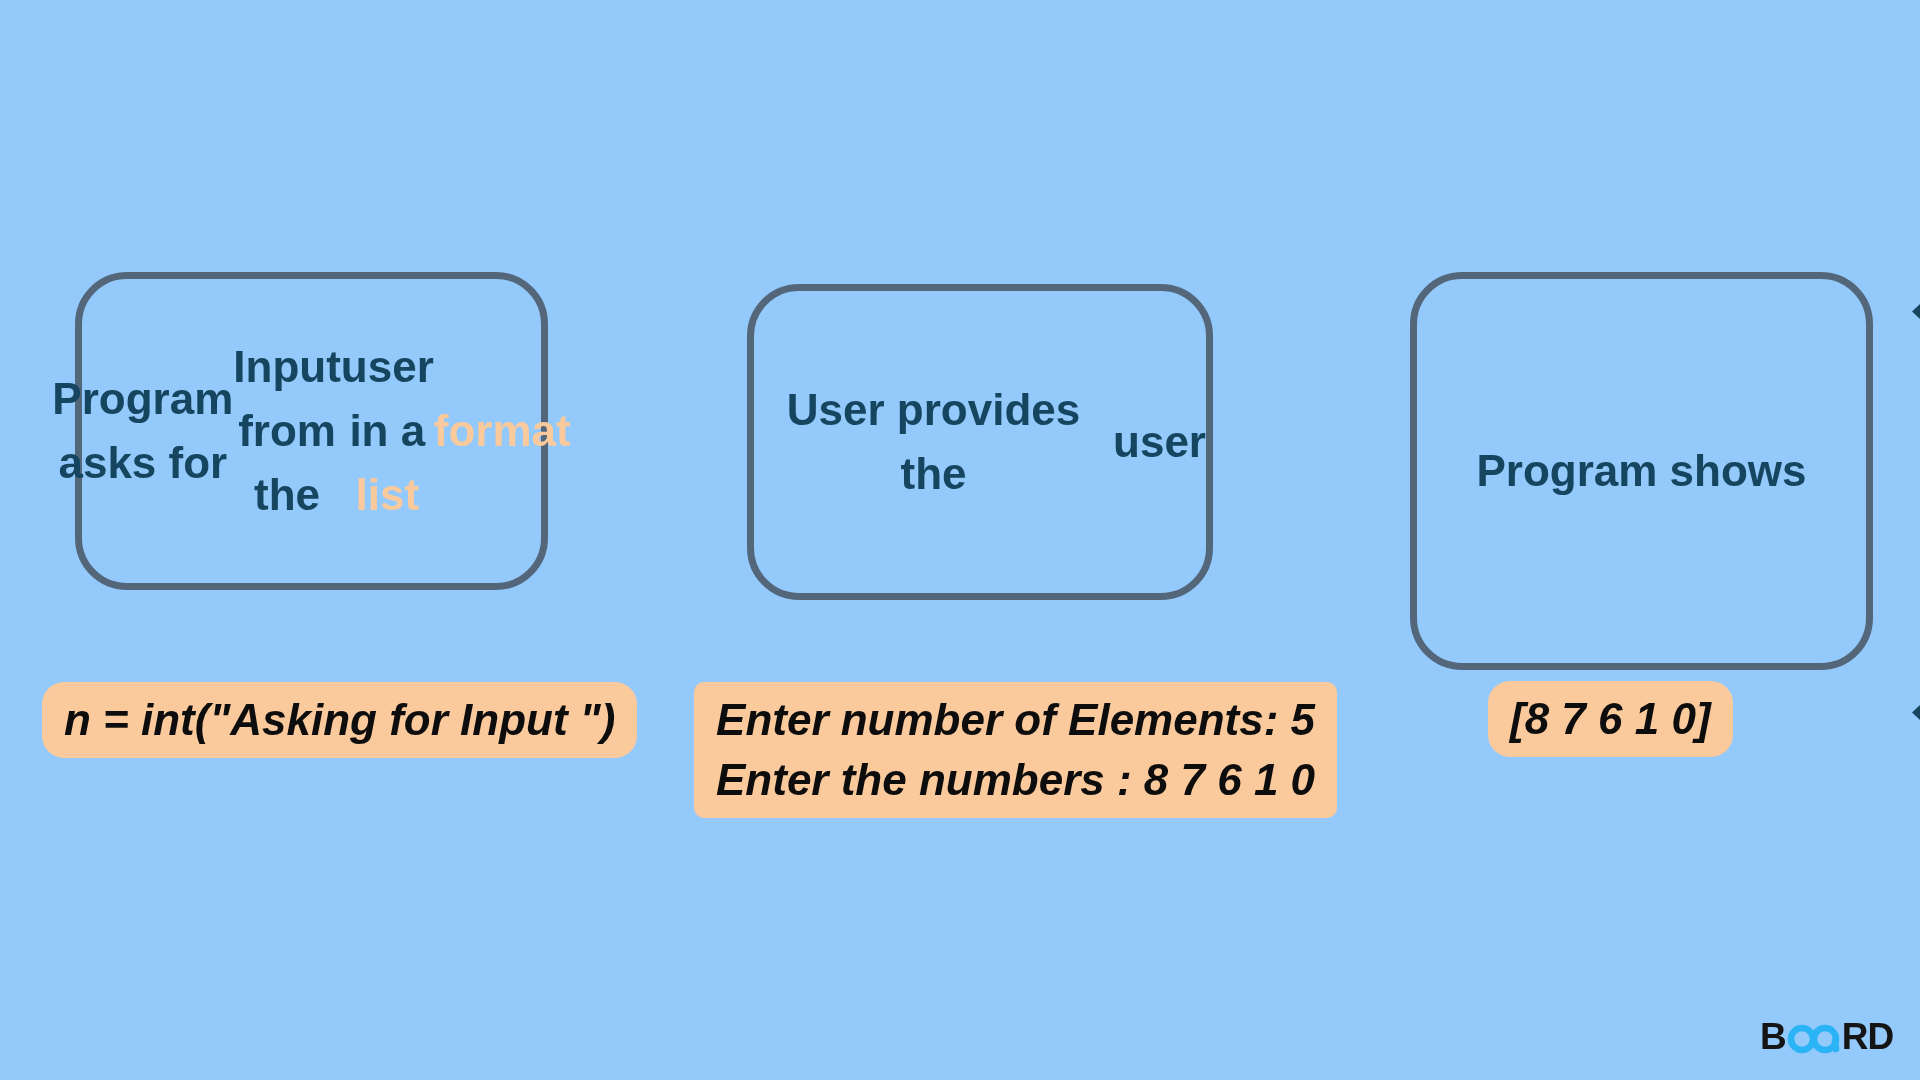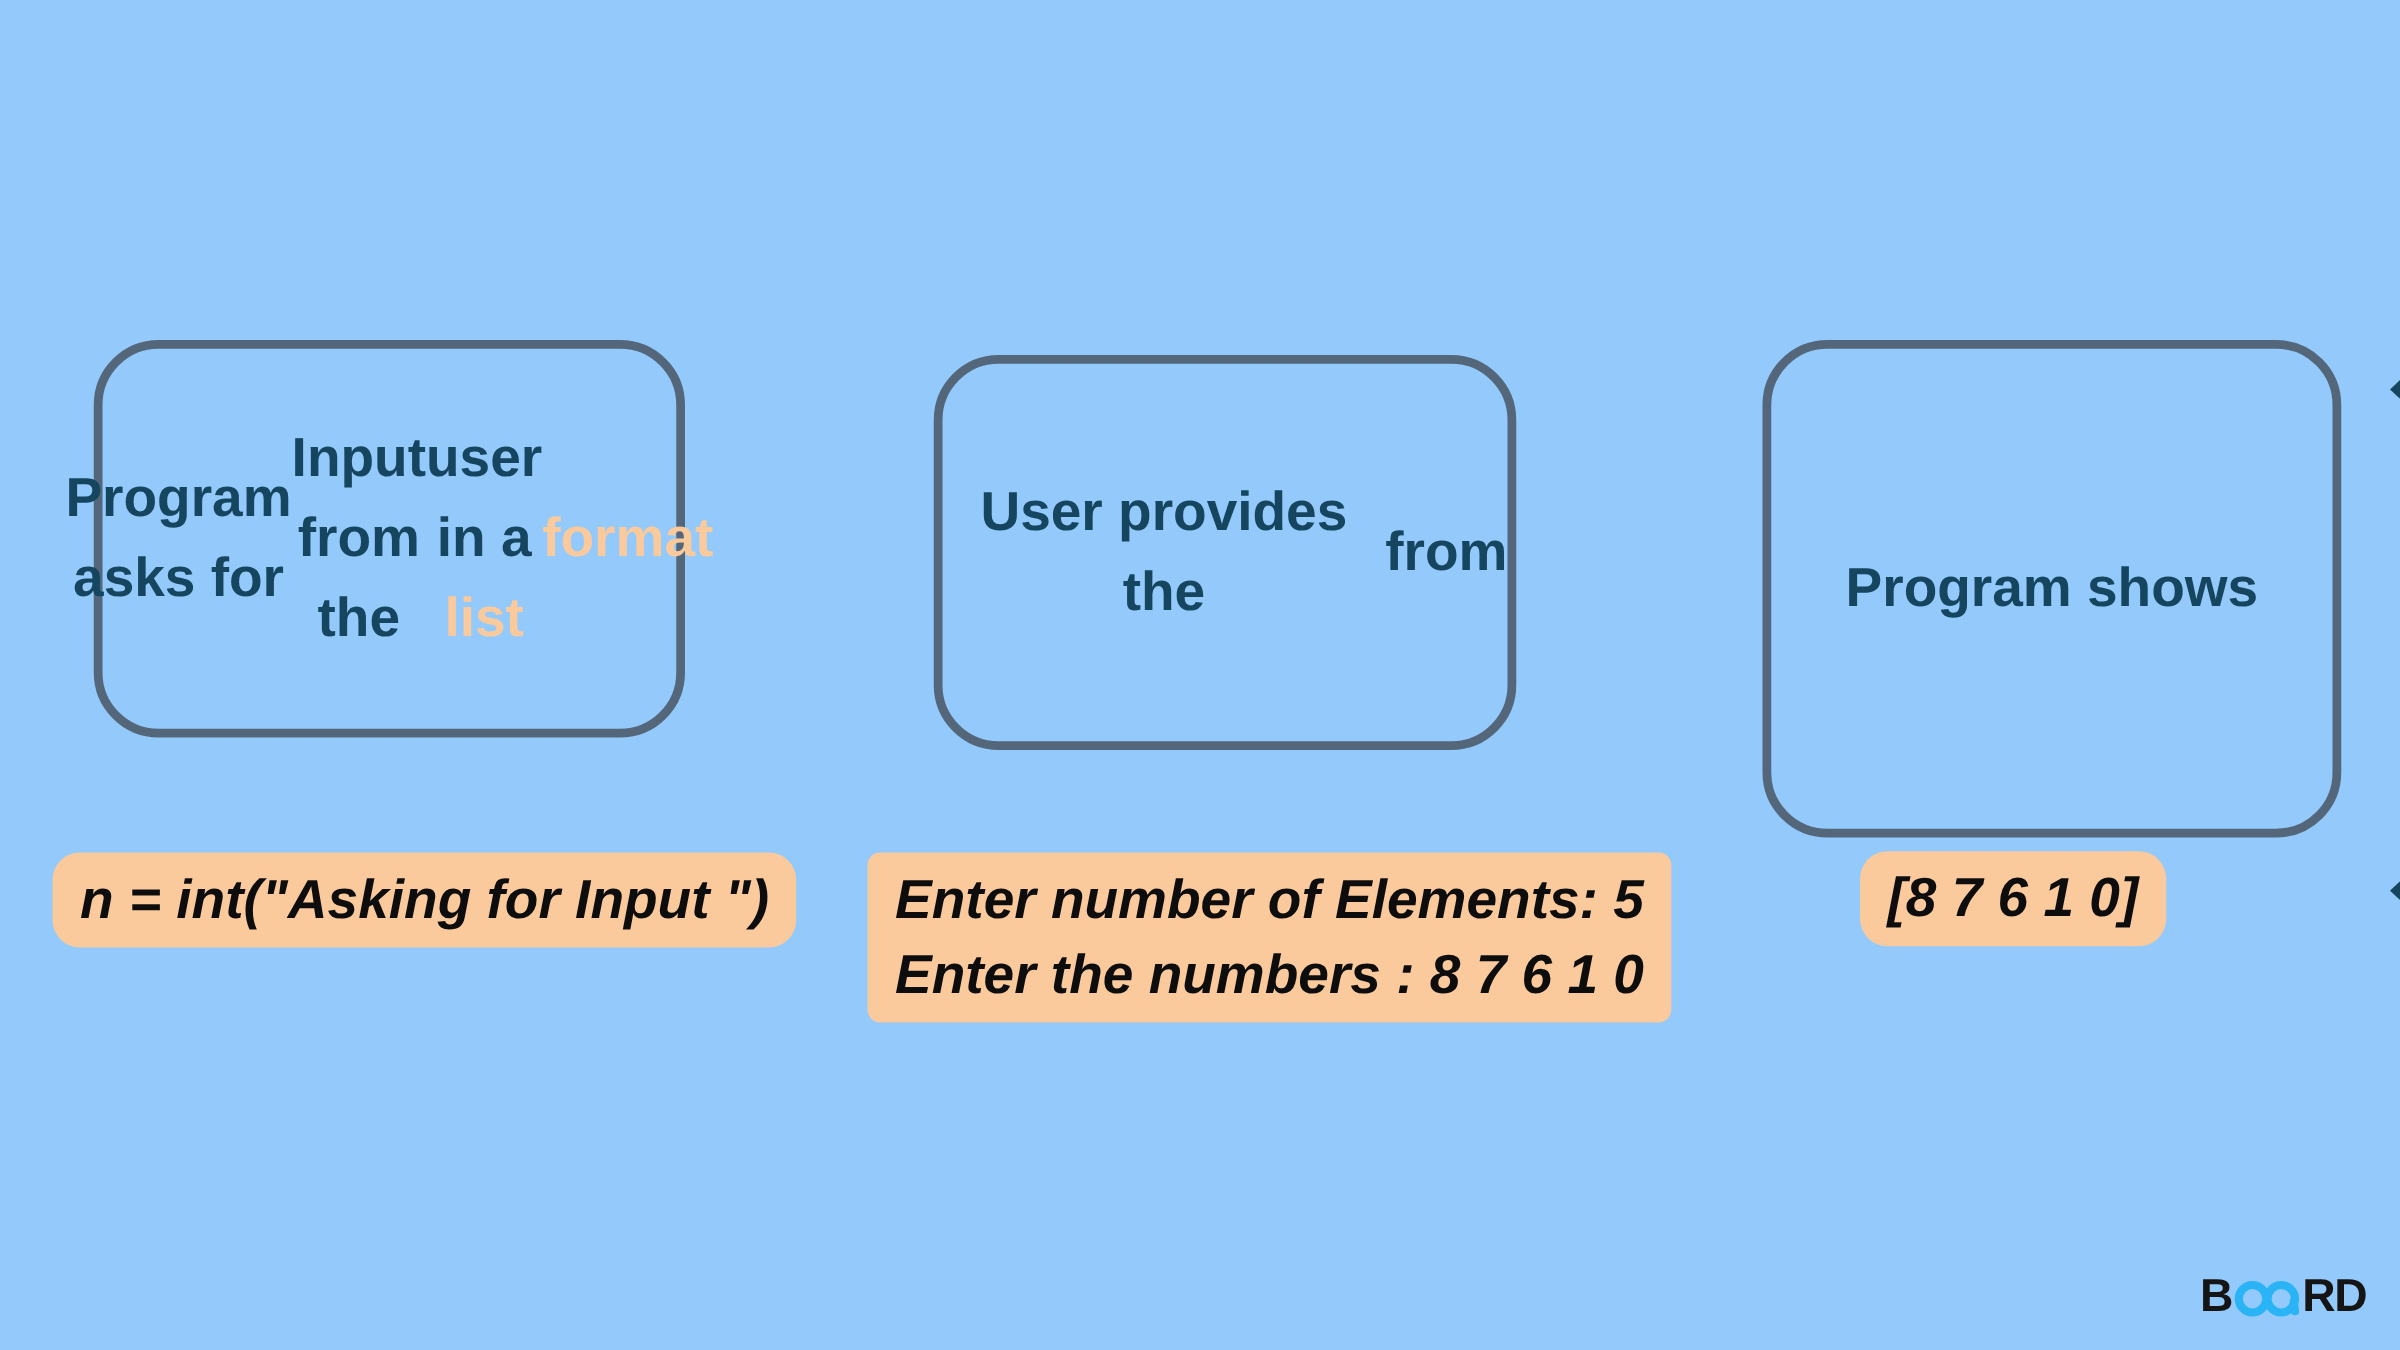--- a/index.html
+++ b/index.html
@@ -57,21 +57,21 @@
 
   <div class="step-box" style="left:75px;top:272px;width:473px;height:318px;">
     <div class="box-line"><span class="seg-navy">Program asks for</span></div>
     <div class="box-line"><span class="seg-navy">Input from the</span></div>
     <div class="box-line"><span class="seg-navy">user in a </span><span class="seg-peach">list</span></div>
     <div class="box-line"><span class="seg-peach">format</span></div>
   </div>
 
   <div class="step-box" style="left:747px;top:284px;width:466px;height:316px;">
     <div class="box-line"><span class="seg-navy">User provides the</span></div>
-    <div class="box-line"><span class="seg-navy">from</span></div>
+    <div class="box-line"><span class="seg-navy">user</span></div>
   </div>
 
   <div class="step-box" style="left:1410px;top:272px;width:463px;height:398px;">
     <div class="box-line"><span class="seg-navy">Program shows</span></div>
   </div>
 
   <div class="pill" style="left:42px;top:682px;">
     <div class="pill-line">n = int("Asking for Input ")</div>
   </div>
 

